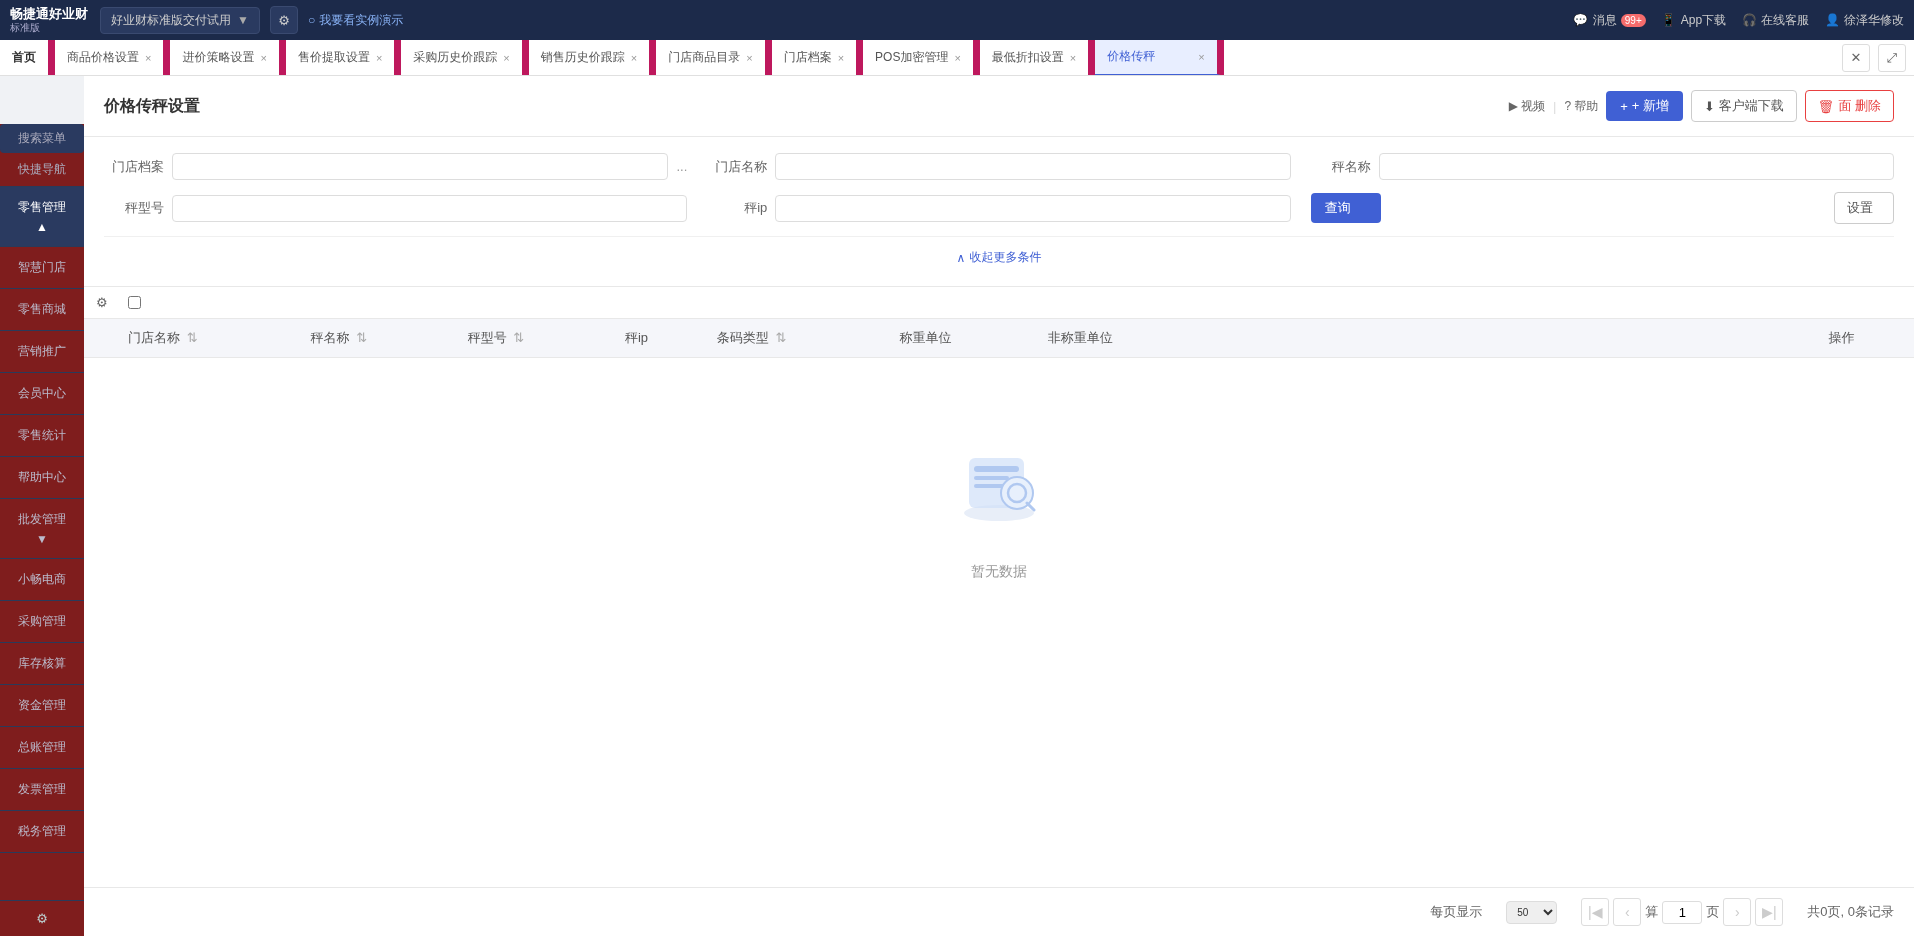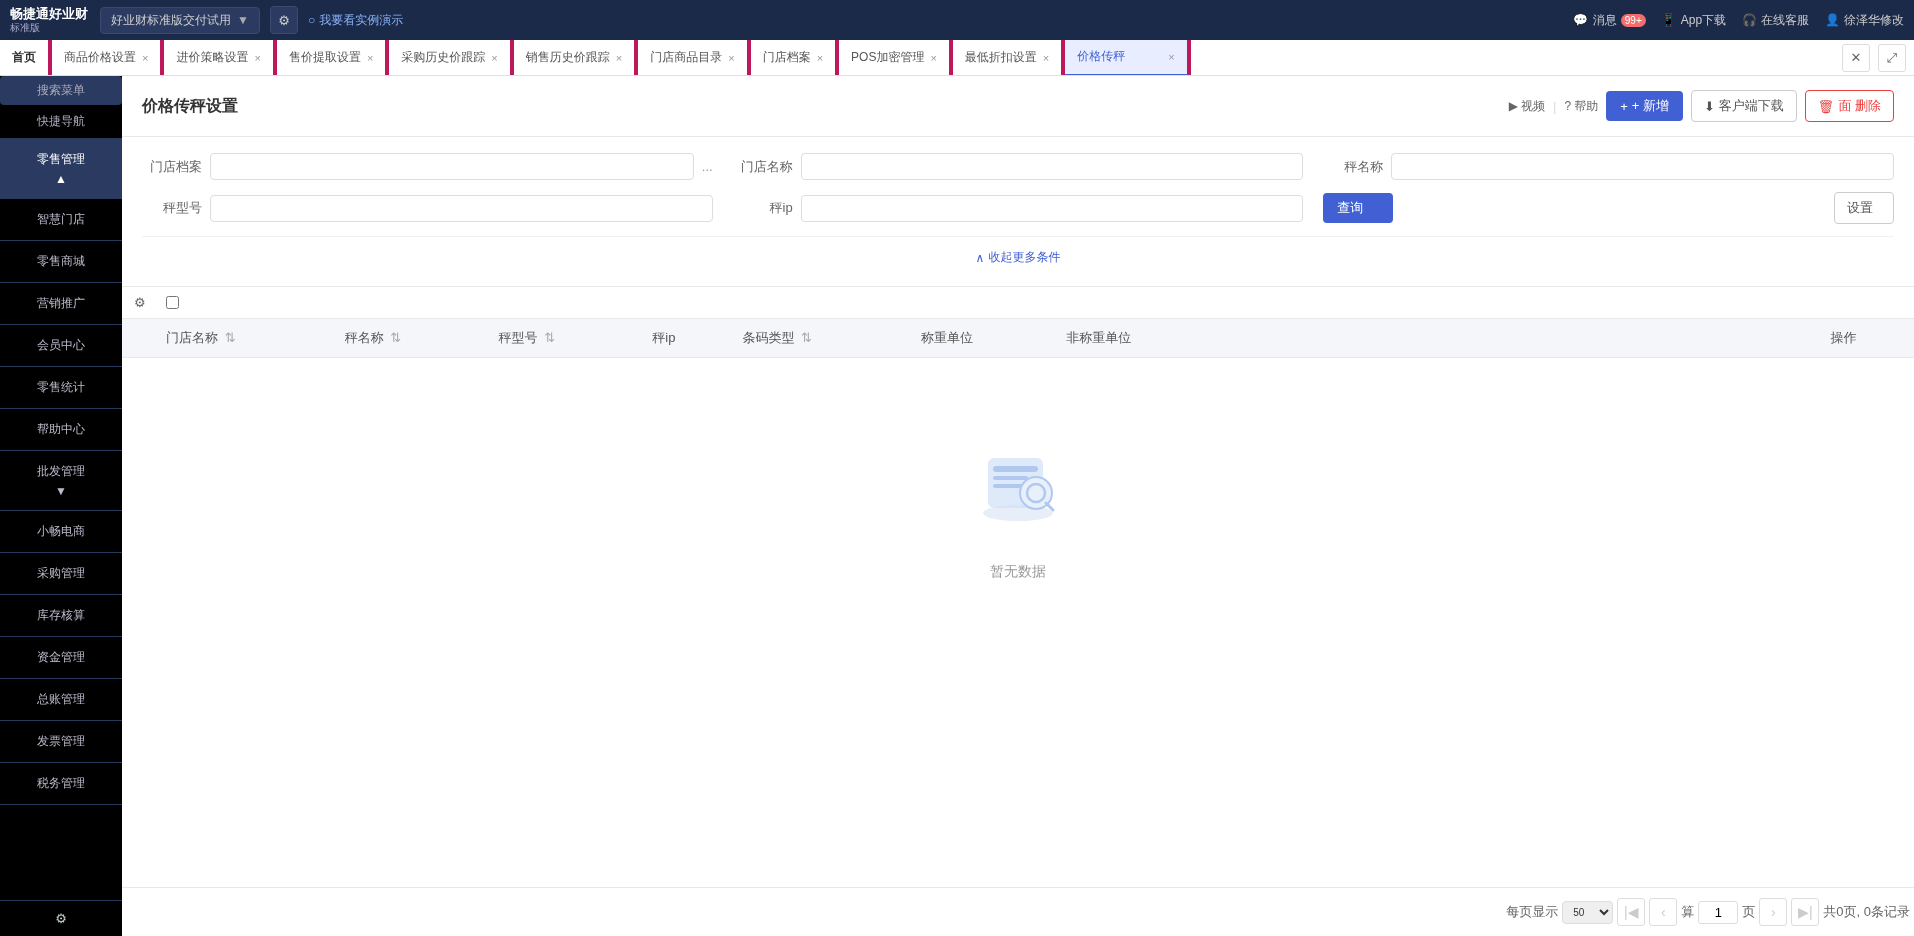--- a/index.html
+++ b/index.html
@@ -15,32 +15,32 @@
     .gear-btn { background: #2a3a60; border: 1px solid #3a4a70; color: #ccc; width: 28px; height: 28px; border-radius: 4px; display: flex; align-items: center; justify-content: center; cursor: pointer; }
     .demo-btn { color: #8ab4f8; font-size: 12px; display: flex; align-items: center; gap: 4px; cursor: pointer; }
     .top-right { margin-left: auto; display: flex; align-items: center; gap: 16px; color: #ccc; font-size: 12px; }
     .top-right-item { display: flex; align-items: center; gap: 4px; cursor: pointer; }
     .badge { background: #f56c6c; color: #fff; font-size: 10px; padding: 1px 4px; border-radius: 8px; min-width: 20px; text-align: center; }
     .user-name { color: #ccc; }
 
     
     .tab-bar { height: 36px; background: #fff; display: flex; align-items: center; border-bottom: 1px solid #e0e0e0; padding: 0; flex-shrink: 0; overflow-x: auto; }
     .tab-bar::-webkit-scrollbar { height: 3px; }
-    .tab-item { display: flex; align-items: center; padding: 0 12px; height: 36px; border-right: 4px solid #be185d; font-size: 12px; color: #555; cursor: pointer; white-space: nowrap; gap: 4px; flex-shrink: 0; }
+    .tab-item { display: flex; align-items: center; padding: 0 12px; height: 36px; border-right: 7px solid #be185d; font-size: 12px; color: #555; cursor: pointer; white-space: nowrap; gap: 4px; flex-shrink: 0; }
     .tab-item.home { color: #333; font-weight: bold; }
     .tab-item.active { background: #e8eeff; color: #4060d4; border-bottom: 2px solid #4060d4; gap: 41px; }
     .tab-item .close-x { color: #999; font-size: 11px; margin-left: 2px; }
     .tab-bar-end { display: flex; align-items: center; margin-left: auto; padding-right: 8px; gap: 8px; }
     .tab-end-btn { width: 28px; height: 28px; display: flex; align-items: center; justify-content: center; cursor: pointer; color: #666; border: 1px solid #ddd; border-radius: 3px; }
 
     
     .main-layout { display: flex; flex: 1; overflow: hidden; }
 
     
-    .sidebar { width: 122px; background: #000000; color: #bcc; display: flex; flex-direction: column; flex-shrink: 0; overflow-y: auto; }
+    .sidebar { width: 84px; background: #7f1d1d; color: #bcc; display: flex; flex-direction: column; flex-shrink: 0; overflow-y: auto; margin-top: 48px; }
     .sidebar::-webkit-scrollbar { width: 3px; }
     .sidebar-search-btn { background: #2a3a60; color: #aab; font-size: 12px; padding: 6px 8px; border-radius: 4px; cursor: pointer; text-align: center; width: 100%; }
     .sidebar-nav-btn { color: #aab; font-size: 12px; padding: 8px; text-align: center; cursor: pointer; border-bottom: 1px solid #2a3a5a; }
     .sidebar-item { padding: 12px 8px; text-align: center; font-size: 12px; cursor: pointer; color: #bbc; border-bottom: 1px solid #2a3a5a; display: flex; flex-direction: column; gap: 4px; }
     .sidebar-item.active { background: #2a3a60; color: #fff; }
     .sidebar-bottom { margin-top: auto; padding: 10px 8px; text-align: center; border-top: 1px solid #2a3a5a; }
 
     
     .content-area { flex: 1; overflow-y: auto; background: #0f172a; display: flex; flex-direction: column; }
     .content-area::-webkit-scrollbar { width: 6px; }
@@ -72,21 +72,21 @@
     table { width: 100%; border-collapse: collapse; }
     thead tr { background: #f5f6fa; }
     th { padding: 10px 12px; text-align: left; font-size: 13px; color: #555; font-weight: normal; border-bottom: 1px solid #e8e8e8; white-space: nowrap; }
     th .sort-icon { color: #aaa; margin-left: 3px; }
     .cb-cell { width: 32px; }
     .empty-area { display: flex; flex-direction: column; align-items: center; justify-content: center; padding: 80px 0; }
     .empty-icon { font-size: 80px; margin-bottom: 16px; }
     .empty-text { color: #999; font-size: 14px; }
 
     
-    .pagination-bar { background: #fff; border-top: 1px solid #e8e8e8; padding: 10px 4px; display: flex; align-items: center; justify-content: flex-end; gap: 4px; flex-shrink: 0; }
+    .pagination-bar { background: #fff; border-top: 1px solid #e8e8e8; padding: 10px 20px; display: flex; align-items: center; justify-content: flex-end; gap: 24px; flex-shrink: 0; }
     .page-size-label { color: #666; font-size: 13px; }
     .page-size-select { border: 1px solid #ddd; border-radius: 4px; padding: 4px 6px; font-size: 10px; color: #333; }
     .page-nav { display: flex; align-items: center; gap: 4px; }
     .page-nav-btn { width: 28px; height: 28px; display: flex; align-items: center; justify-content: center; border: 1px solid #ddd; border-radius: 3px; cursor: pointer; color: #666; font-size: 14px; background: #fff; }
     .page-nav-btn.disabled { color: #ccc; cursor: default; }
     .page-input-group { display: flex; align-items: center; gap: 4px; color: #666; font-size: 13px; }
     .page-input { width: 40px; border: 1px solid #ddd; border-radius: 3px; padding: 3px 6px; text-align: center; font-size: 13px; }
     .page-total { color: #666; font-size: 13px; }
 
     

